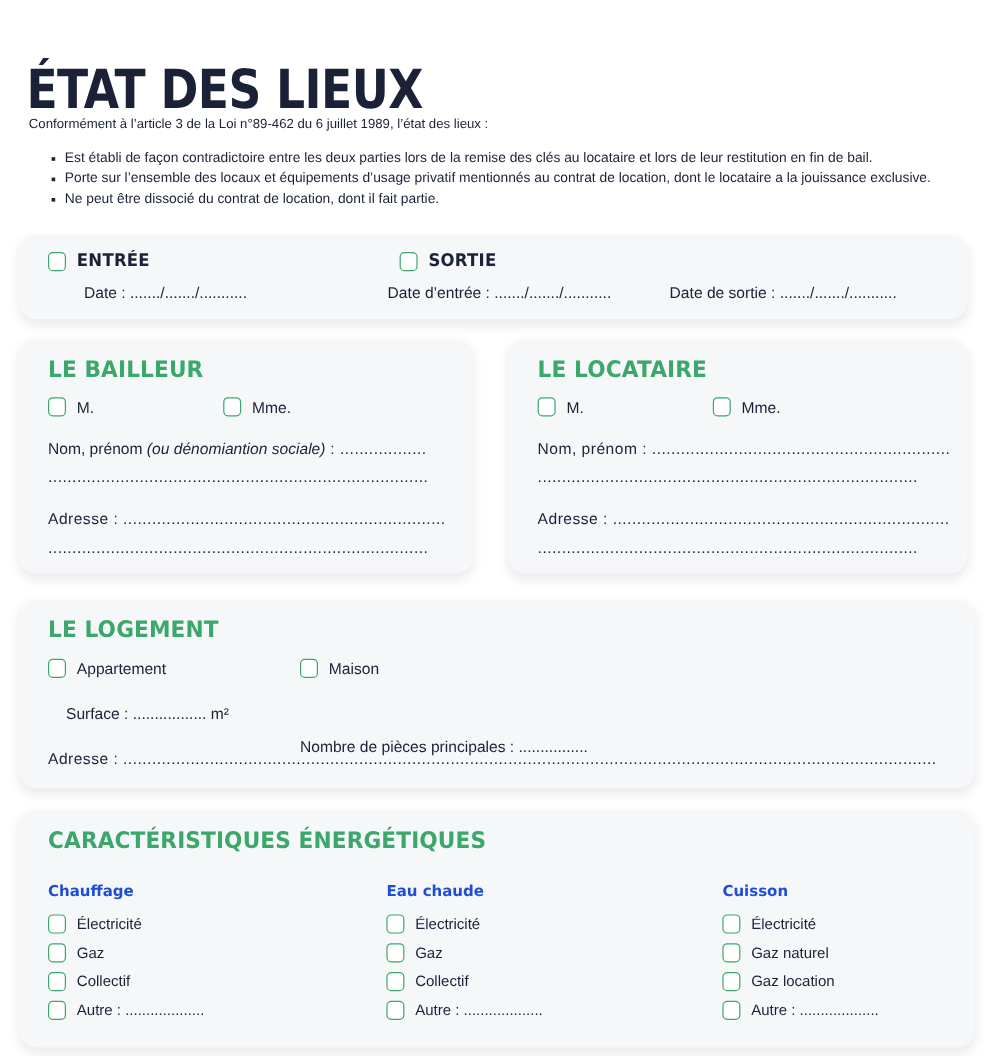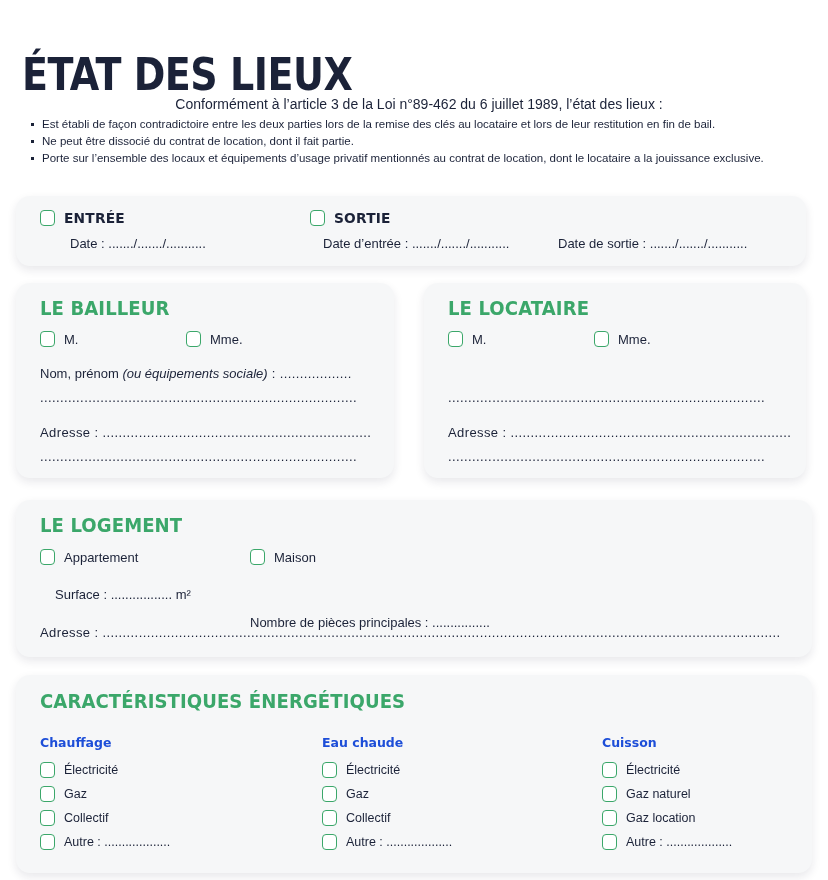--- a/index.html
+++ b/index.html
@@ -39,28 +39,27 @@
   }
 
   
   .intro {
     position: absolute;
     left: 24px;
     top: 96px;
     width: 790px;
   }
   .intro-lead {
-    font-size: 14px;
+    font-size: 11px;
     line-height: 16px;
     color: #1b2238;
     margin: 0 0 4px 0;
-    text-align: center;
   }
   .intro-list {
-    margin: 0;
+    margin: 12px;
     padding: 0;
     list-style: none;
   }
   .intro-list li {
     position: relative;
     font-size: 11.5px;
     line-height: 17px;
     padding-left: 18px;
     color: #1b2238;
   }
@@ -146,21 +145,21 @@
     display: block;
     font-size: 13px;
     letter-spacing: 0.4px;
     color: #1b2238;
     overflow: hidden;
     white-space: nowrap;
   }
 
   
   #presence-entree-box  { position: absolute; left: 24px;  top: 14px; }
-  #presence-sortie-box  { position: absolute; left: 270px; top: 14px; padding-left: 24px; }
+  #presence-sortie-box  { position: absolute; left: 293px; top: 14px; padding-left: 24px; }
   #presence-date        { position: absolute; left: 54px;  top: 40px; }
   #presence-date-entree { position: absolute; left: 307px; top: 40px; }
   #presence-date-sortie { position: absolute; left: 542px; top: 40px; }
 
   
   .party-title   { position: absolute; left: 24px; top: 14px; }
   .party-m       { position: absolute; left: 24px; top: 48px; }
   .party-mme     { position: absolute; top: 48px; }
   .party-line1   { position: absolute; left: 24px; top: 83px; }
   .party-line2   { position: absolute; left: 24px; top: 107px; }
@@ -207,22 +206,22 @@
 <body>
 
 <div class="page">
 
   <h1 class="doc-title">ÉTAT DES LIEUX</h1>
 
   <div class="intro">
     <p class="intro-lead">Conformément à l’article 3 de la Loi n°89-462 du 6 juillet 1989, l’état des lieux :</p>
     <ul class="intro-list">
       <li>Est établi de façon contradictoire entre les deux parties lors de la remise des clés au locataire et lors de leur restitution en fin de bail.</li>
+      <li>Porte sur l’ensemble des locaux et équipements d’usage privatif mentionnés au contrat de location, dont le locataire a la jouissance exclusive.</li>
       <li>Ne peut être dissocié du contrat de location, dont il fait partie.</li>
-      <li>Porte sur l’ensemble des locaux et équipements d’usage privatif mentionnés au contrat de location, dont le locataire a la jouissance exclusive.</li>
     </ul>
   </div>
 
   <section class="card" id="card-presence">
     <div class="cb-row" id="presence-entree-box">
       <span class="cbx"></span>
       <span class="cb-label-bold">ENTRÉE</span>
     </div>
     <div class="cb-row" id="presence-sortie-box">
       <span class="cbx"></span>
@@ -236,36 +235,37 @@
   <section class="card" id="card-bailleur">
     <div class="card-title party-title">LE BAILLEUR</div>
     <div class="cb-row party-m">
       <span class="cbx"></span>
       <span class="cb-label">M.</span>
     </div>
     <div class="cb-row party-mme" id="bailleur-mme">
       <span class="cbx"></span>
       <span class="cb-label">Mme.</span>
     </div>
-    <div class="field party-line1"><span>Nom, prénom </span><span class="field-ital">(ou équipements sociale)</span><span class="dots"> : ..................</span></div>
+    <div class="field party-line1"><span>Nom, prénom </span><span class="field-ital">(ou dénomiantion sociale)</span><span class="dots"> : ..................</span></div>
     <div class="fill-line party-line2">...............................................................................</div>
     <div class="fill-line party-addr">Adresse : ...................................................................</div>
     <div class="fill-line party-line4">...............................................................................</div>
   </section>
 
   <section class="card" id="card-locataire">
     <div class="card-title party-title">LE LOCATAIRE</div>
     <div class="cb-row party-m">
       <span class="cbx"></span>
       <span class="cb-label">M.</span>
     </div>
     <div class="cb-row party-mme" id="locataire-mme">
       <span class="cbx"></span>
       <span class="cb-label">Mme.</span>
     </div>
+    <div class="fill-line party-line1">Nom, prénom : ..............................................................</div>
     <div class="fill-line party-line2">...............................................................................</div>
     <div class="fill-line party-addr">Adresse : ......................................................................</div>
     <div class="fill-line party-line4">...............................................................................</div>
   </section>
 
   <section class="card" id="card-logement">
     <div class="card-title" id="logement-title">LE LOGEMENT</div>
     <div class="cb-row" id="logement-appartement">
       <span class="cbx"></span>
       <span class="cb-label">Appartement</span>

